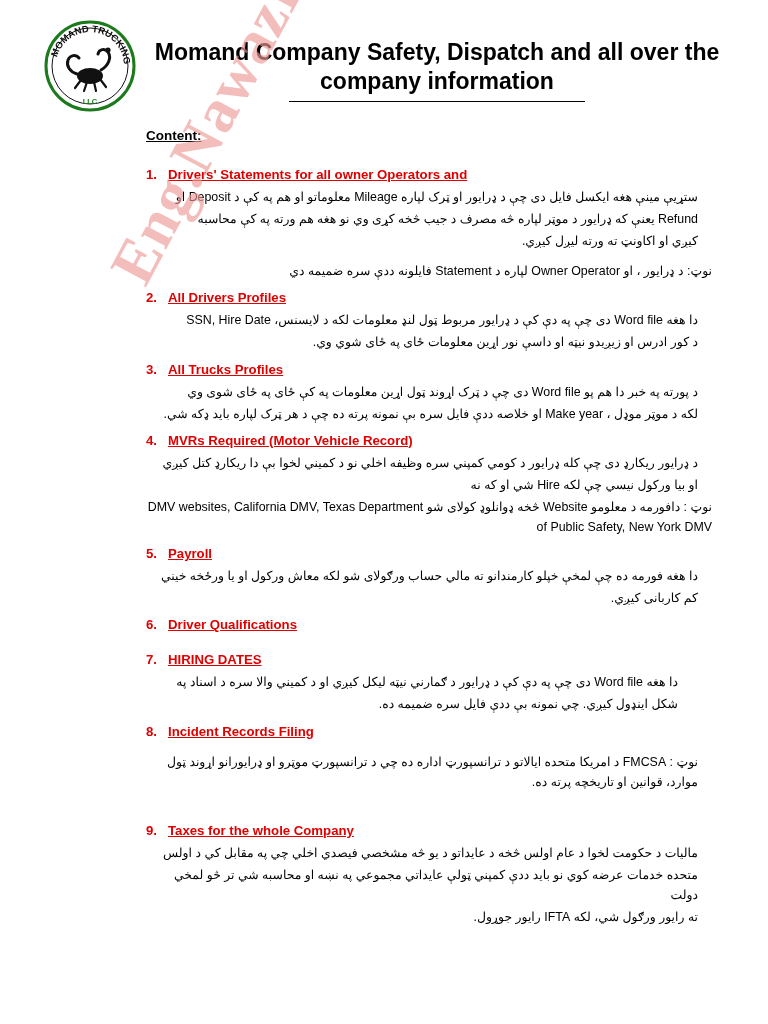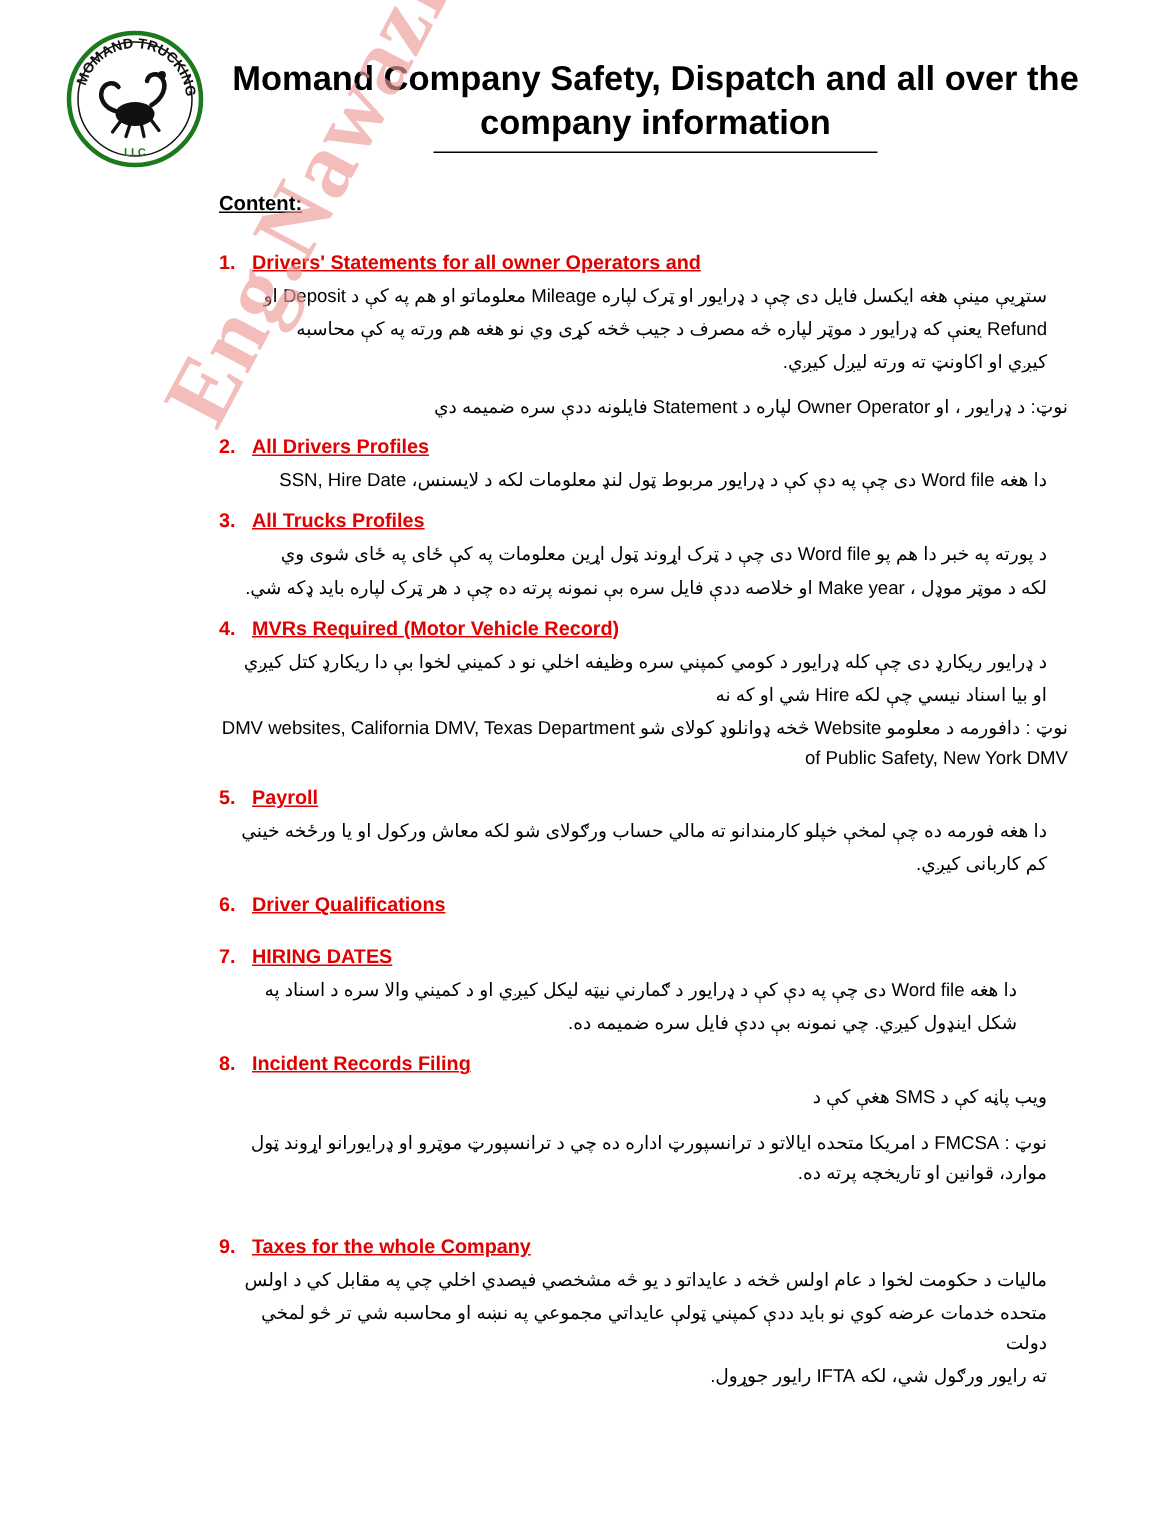--- a/index.html
+++ b/index.html
@@ -174,38 +174,39 @@
       <div class="gap-sm"></div>
       <div class="rtl center">نوټ: د ډرايور ، او Owner Operator لپاره د Statement فايلونه ددې سره ضميمه دي</div>
     </div>
 
     <div class="item">
       <div class="item-title">
         <span class="item-num">2.</span>
         <span class="item-label">All Drivers Profiles</span>
       </div>
       <div class="rtl">دا هغه Word file دی چې په دې کې د ډرايور مربوط ټول لنډ معلومات لکه د لايسنس، SSN, Hire Date</div>
+      <div class="rtl">د کور ادرس او زيږيدو نيټه او داسې نور اړين معلومات ځای په ځای شوي وي.</div>
     </div>
 
     <div class="item">
       <div class="item-title">
         <span class="item-num">3.</span>
         <span class="item-label">All Trucks Profiles</span>
       </div>
       <div class="rtl">د پورته په خبر دا هم پو Word file دی چې د ټرک اړوند ټول اړين معلومات په کې ځای په ځای شوی وي</div>
       <div class="rtl">لکه د موټر موډل ، Make year او خلاصه ددې فايل سره بې نمونه پرته ده چې د هر ټرک لپاره بايد ډکه شي.</div>
     </div>
 
     <div class="item">
       <div class="item-title">
         <span class="item-num">4.</span>
         <span class="item-label">MVRs Required (Motor Vehicle Record)</span>
       </div>
       <div class="rtl">د ډرايور ريکارډ دی چې کله ډرايور د کومي کمپني سره وظيفه اخلي نو د کميني لخوا بې دا ريکارډ کتل کيږي</div>
-      <div class="rtl">او بيا اسناد نيسي چې لکه Hire شي او که نه</div>
+      <div class="rtl">او بيا ورکول نيسي چې لکه Hire شي او که نه</div>
       <div class="rtl center">نوټ : دافورمه د معلومو Website څخه ډوانلوډ کولای شو DMV websites, California DMV, Texas Department of Public Safety, New York DMV</div>
     </div>
 
     <div class="item">
       <div class="item-title">
         <span class="item-num">5.</span>
         <span class="item-label">Payroll</span>
       </div>
       <div class="rtl">دا هغه فورمه ده چې لمخې خپلو کارمندانو ته مالي حساب ورګولای شو لکه معاش ورکول او يا ورځخه خيني</div>
       <div class="rtl">کم کاربانی کيږي.</div>
@@ -226,21 +227,20 @@
       </div>
       <div class="rtl pad-more">دا هغه Word file دی چې په دې کې د ډرايور د ګمارني نيټه ليکل کيږي او د کميني والا سره د اسناد په</div>
       <div class="rtl pad-more">شکل اينډول کيږي. چي نمونه بې ددې فايل سره ضميمه ده.</div>
     </div>
 
     <div class="item">
       <div class="item-title">
         <span class="item-num">8.</span>
         <span class="item-label">Incident Records Filing</span>
       </div>
-      <div class="rtl">ويب پاڼه کې د SMS هغې کې د</div>
       <div class="gap-sm"></div>
       <div class="rtl">نوټ : FMCSA د امريکا متحده ايالاتو د ترانسپورټ اداره ده چي د ترانسپورټ موټرو او ډرايورانو اړوند ټول موارد، قوانين او تاريخچه پرته ده.</div>
     </div>
 
     <div class="gap-lg"></div>
 
     <div class="item">
       <div class="item-title">
         <span class="item-num">9.</span>
         <span class="item-label">Taxes for the whole Company</span>

